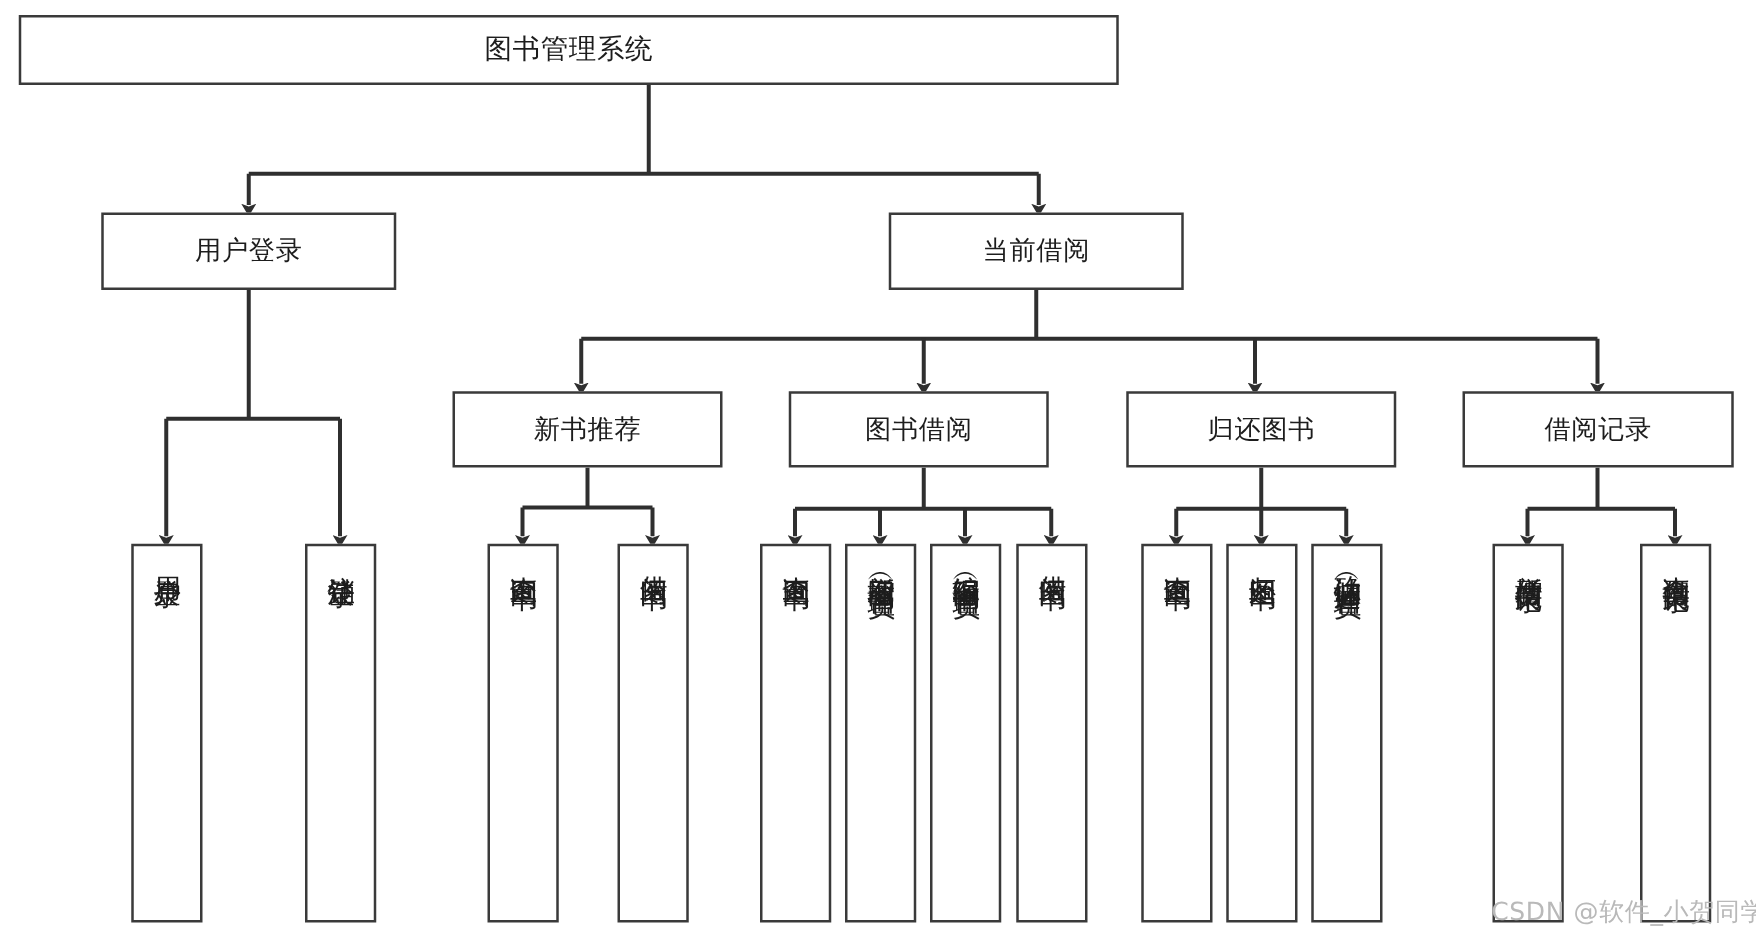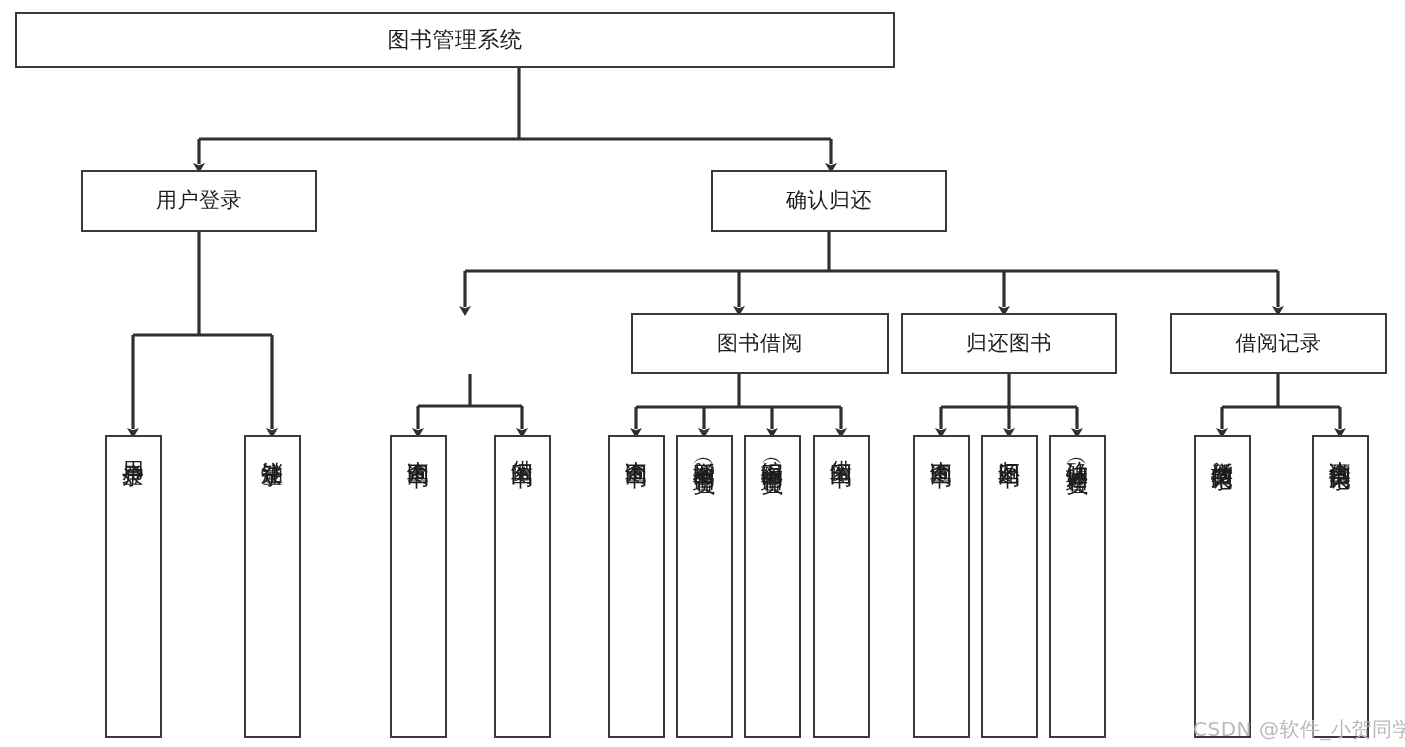--- a/index.html
+++ b/index.html
@@ -119,24 +119,27 @@
   </svg>
 
   <div class="node h root" style="left:15px;top:12px;width:880px;height:56px;">
     <span class="label">图书管理系统</span>
   </div>
 
   <div class="node h" style="left:81px;top:170px;width:236px;height:62px;">
     <span class="label">用户登录</span>
   </div>
   <div class="node h" style="left:711px;top:170px;width:236px;height:62px;">
-    <span class="label">确认归还</span>
+    <span class="label">当前借阅</span>
   </div>
 
-  <div class="node h" style="left:631px;top:313px;width:258px;height:61px;">
+  <div class="node h" style="left:362px;top:313px;width:216px;height:61px;">
+    <span class="label">新书推荐</span>
+  </div>
+  <div class="node h" style="left:631px;top:313px;width:208px;height:61px;">
     <span class="label">图书借阅</span>
   </div>
   <div class="node h" style="left:901px;top:313px;width:216px;height:61px;">
     <span class="label">归还图书</span>
   </div>
   <div class="node h" style="left:1170px;top:313px;width:217px;height:61px;">
     <span class="label">借阅记录</span>
   </div>
 
   <div class="node v" style="left:105px;top:435px;width:57px;height:303px;">

